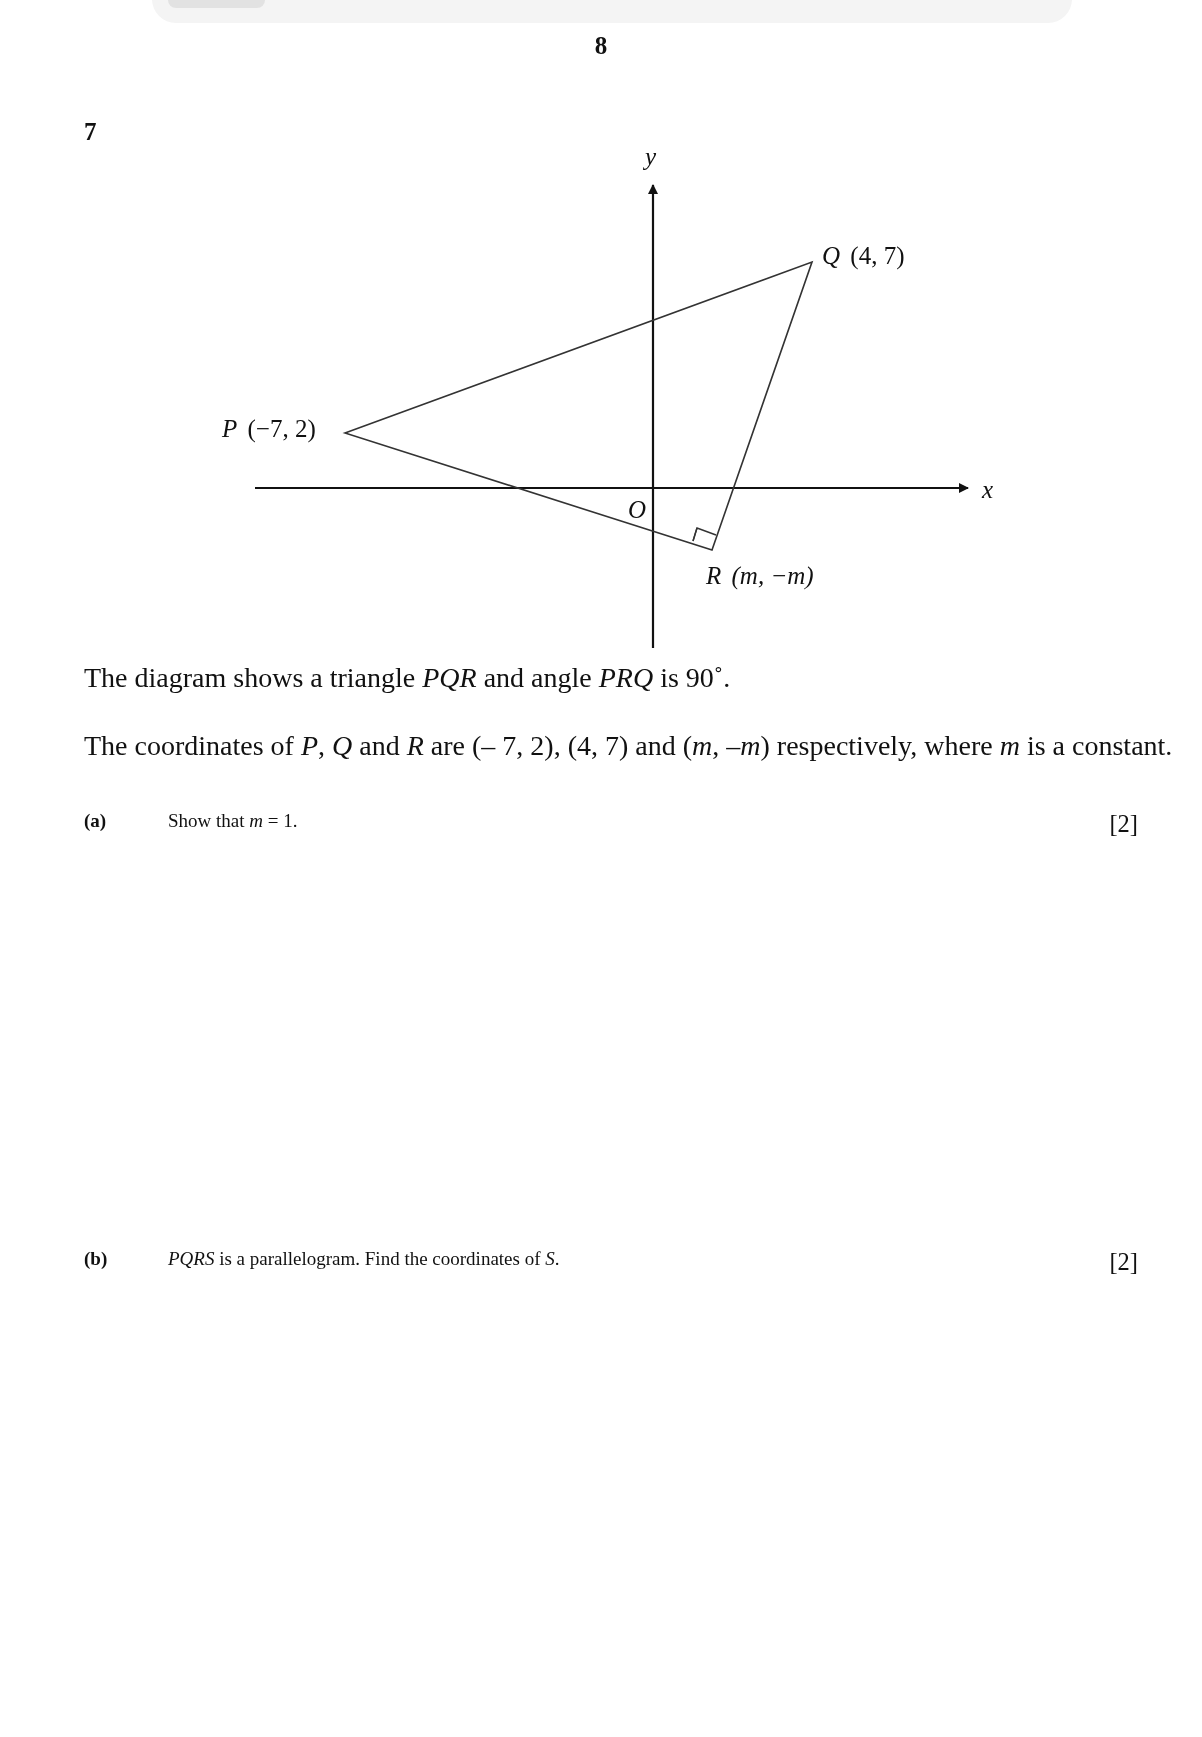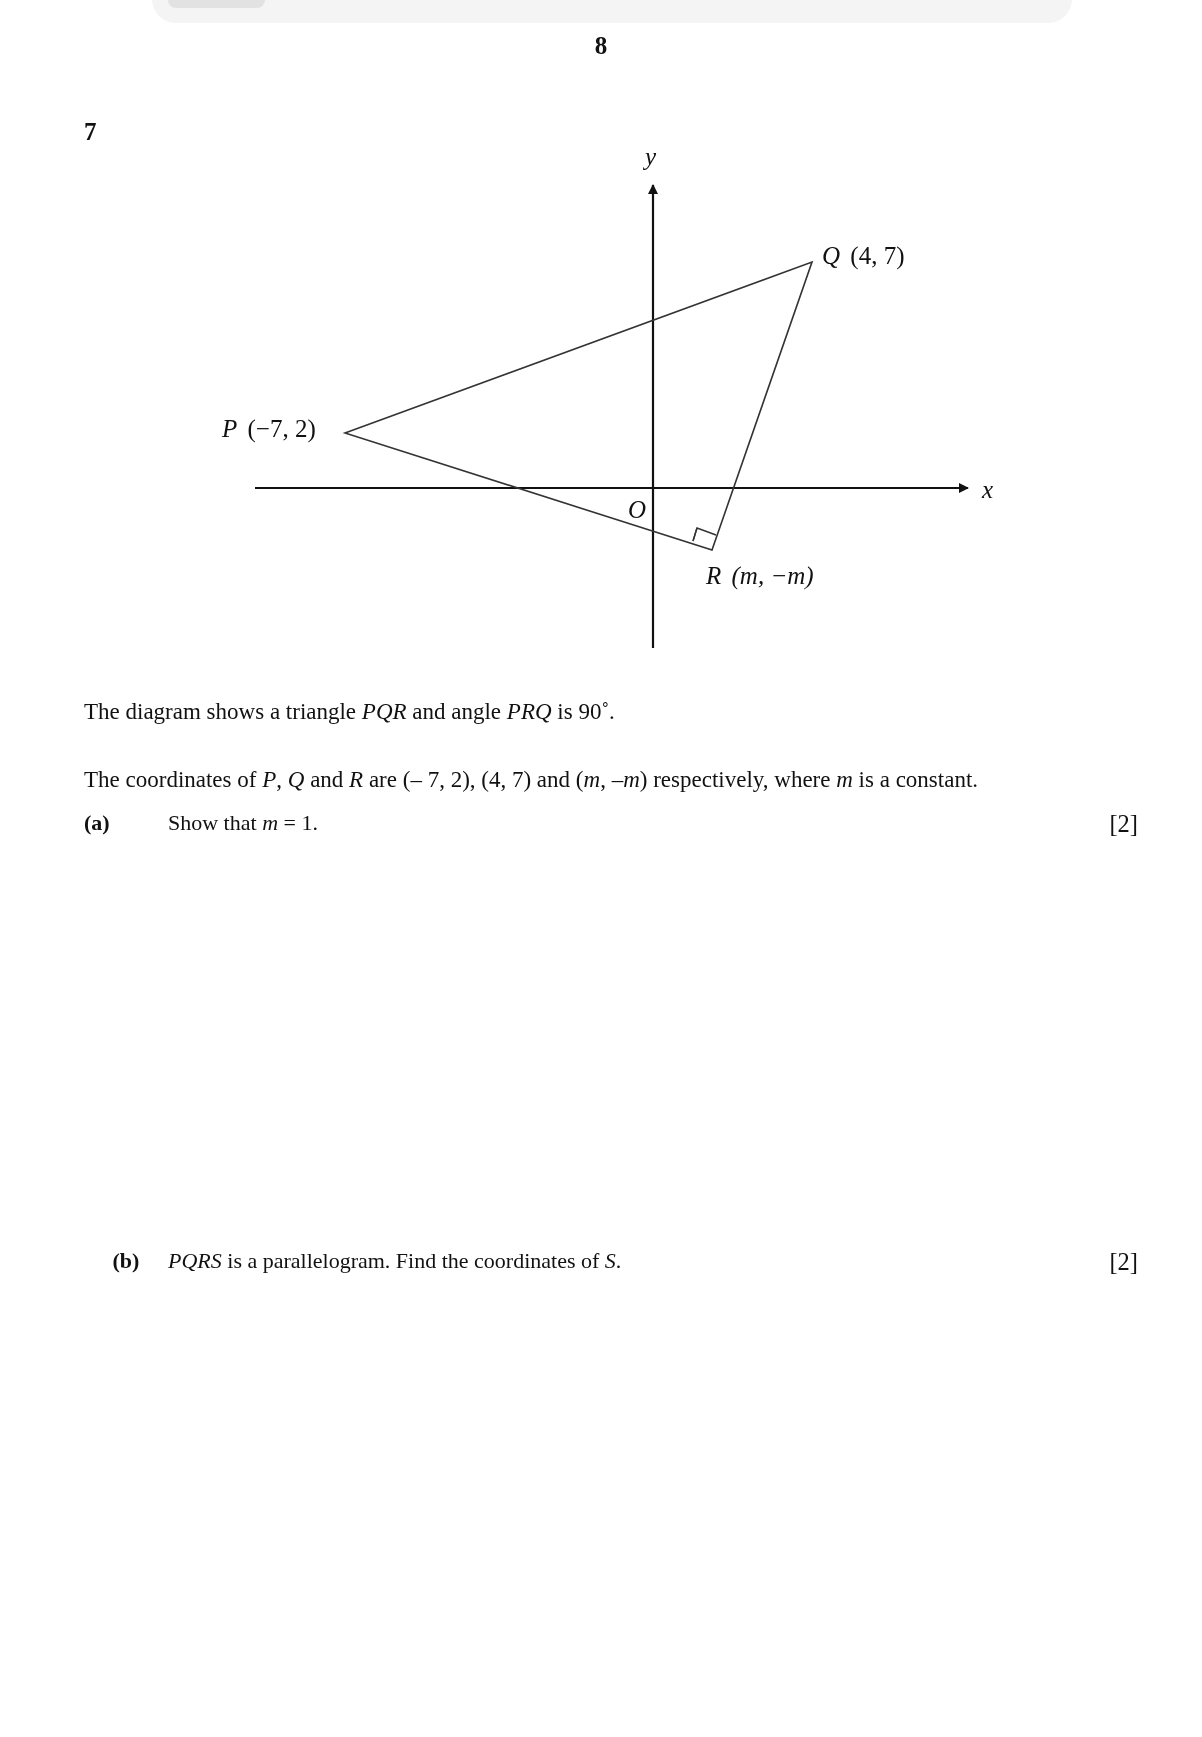--- a/index.html
+++ b/index.html
@@ -8,22 +8,22 @@
   .topbar { position: absolute; left: 152px; top: -20px; width: 920px; height: 43px;
             background: #f4f4f4; border-radius: 0 0 24px 24px; }
   .topbar-tab { position: absolute; left: 16px; top: 20px; width: 97px; height: 8px;
                 background: #e2e2e2; border-radius: 0 0 10px 10px; }
   .page-num { position: absolute; left: 0; width: 1202px; top: 32px; text-align: center;
               font-weight: bold; font-size: 25px; }
   .q-num { position: absolute; left: 84px; top: 118px; font-weight: bold; font-size: 25px; }
   svg.diagram { position: absolute; left: 0; top: 0; }
   .lbl { font-family: "Liberation Serif", "DejaVu Serif", serif; font-size: 25px; fill: #111; }
   .it { font-style: italic; }
-  .text-line { position: absolute; left: 84px; font-size: 23px; white-space: nowrap; margin-top: 37px; }
-  .part { position: absolute; left: 84px; font-size: 22px; white-space: nowrap; }
+  .text-line { position: absolute; left: 84px; font-size: 28px; white-space: nowrap; }
+  .part { position: absolute; left: 84px; font-size: 19px; white-space: nowrap; }
   .part-label { font-weight: bold; display: inline-block; width: 84px; }
   .marks { position: absolute; right: 64px; font-size: 24.5px; }
   i { font-style: italic; }
 </style>
 </head>
 <body>
 
 <div class="topbar">
   <div class="topbar-tab"></div>
 </div>
@@ -65,16 +65,16 @@
 
 <div class="text-line" style="top:662px;"><span>The diagram shows a triangle </span><i>PQR</i><span> and angle </span><i>PRQ</i><span> is 90˚.</span></div>
 
 <div class="text-line" style="top:730px;"><span>The coordinates of </span><i>P</i><span>, </span><i>Q</i><span> and </span><i>R</i><span> are (– 7, 2), (4, 7) and (</span><i>m</i><span>, –</span><i>m</i><span>) respectively, where </span><i>m</i><span> is a constant.</span></div>
 
 <div class="part" style="top:810px;">
   <span class="part-label">(a)</span><span>Show that </span><i>m</i><span> = 1.</span>
 </div>
 <div class="marks" style="top:810px;">[2]</div>
 
-<div class="part" style="top:1248px;text-align:center;">
+<div class="part" style="top:1248px;">
   <span class="part-label">(b)</span><i>PQRS</i><span> is a parallelogram. Find the coordinates of </span><i>S</i><span>.</span>
 </div>
 <div class="marks" style="top:1248px;">[2]</div>
 
 </body></html>

